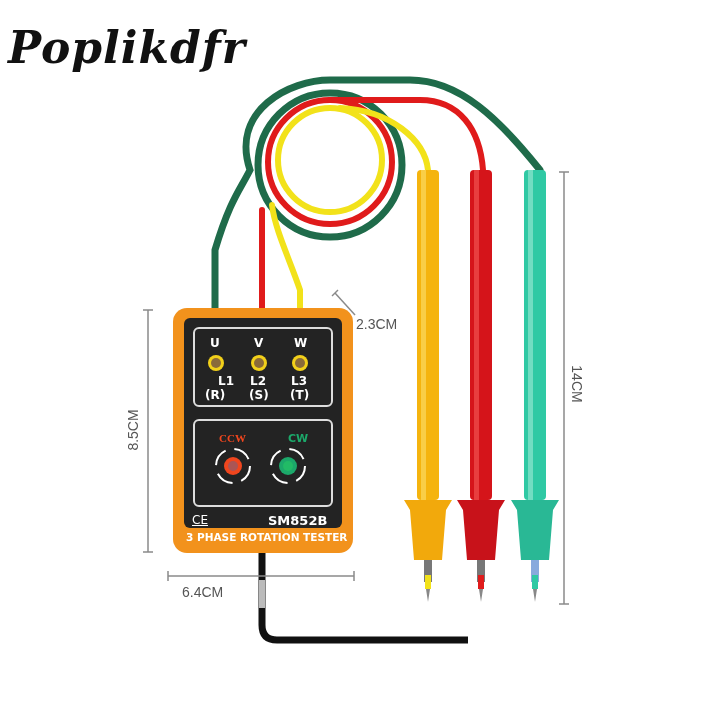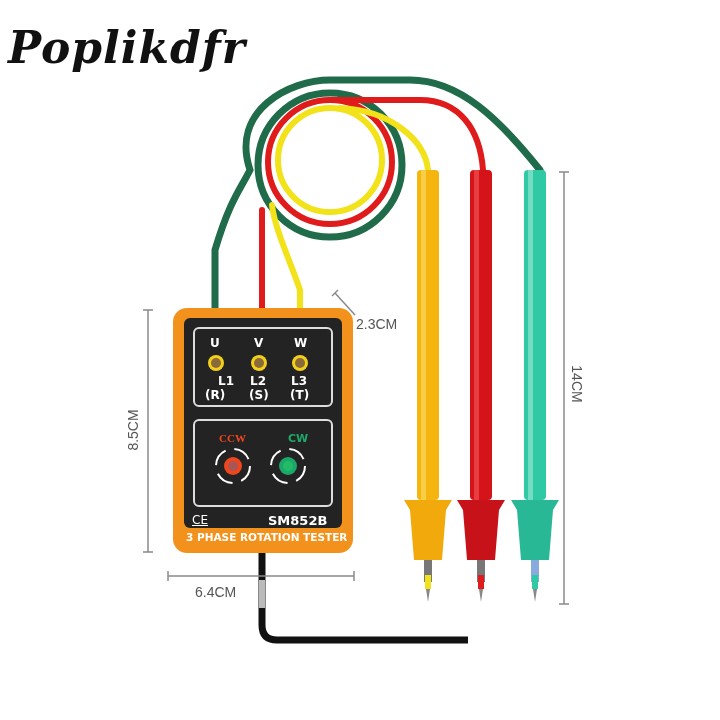--- a/index.html
+++ b/index.html
@@ -110,14 +110,14 @@
 <div class="device-text" style="left:249px;top:388px;font-size:12px;">(S)</div>
 <div class="device-text" style="left:290px;top:388px;font-size:12px;">(T)</div>
 <div class="device-text" style="left:219px;top:432px;font-size:11px;color:#f0461e;font-family:Liberation Serif, serif;">CCW</div>
 <div class="device-text" style="left:279px;top:432px;font-size:11px;color:#1ca86a;margin-left:9px;">CW</div>
 <div class="device-text" style="left:192px;top:513px;font-size:12px;font-weight:normal;text-decoration:underline;">CE</div>
 <div class="device-text" style="left:268px;top:513px;font-size:13px;">SM852B</div>
 <div class="device-text" style="left:186px;top:531px;font-size:10.5px;">3 PHASE ROTATION TESTER</div>
 
 <div class="dim-label" style="left:356px;top:296px;margin-top:20px;">2.3CM</div>
 <div class="dim-label dim-vert" style="left:112px;top:422px;">8.5CM</div>
-<div class="dim-label" style="left:195px;top:584px;">6.4CM</div>
+<div class="dim-label" style="left:182px;top:584px;">6.4CM</div>
 <div class="dim-label dim-vert-r" style="left:558px;top:376px;">14CM</div>
 
 </body></html>

